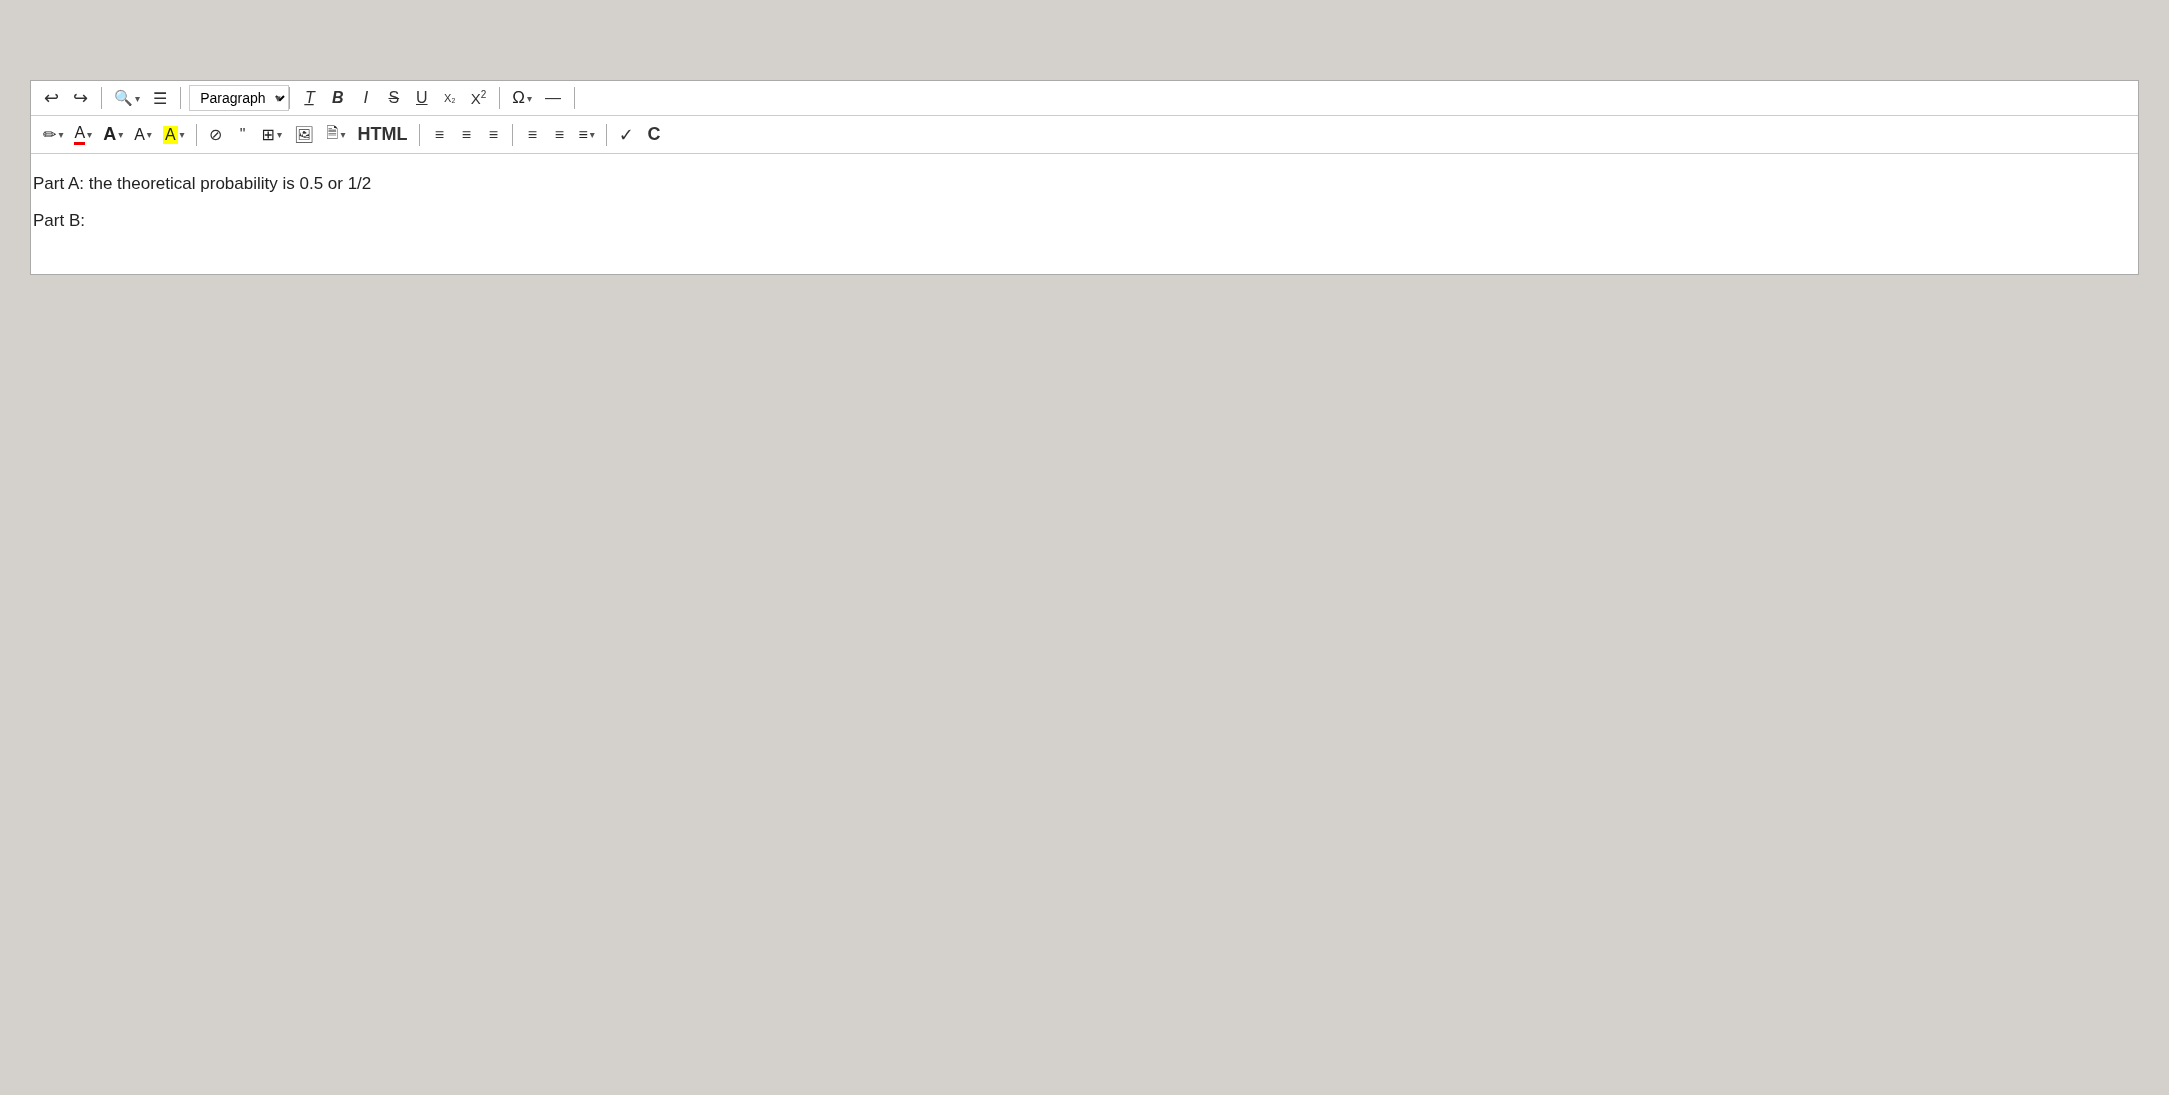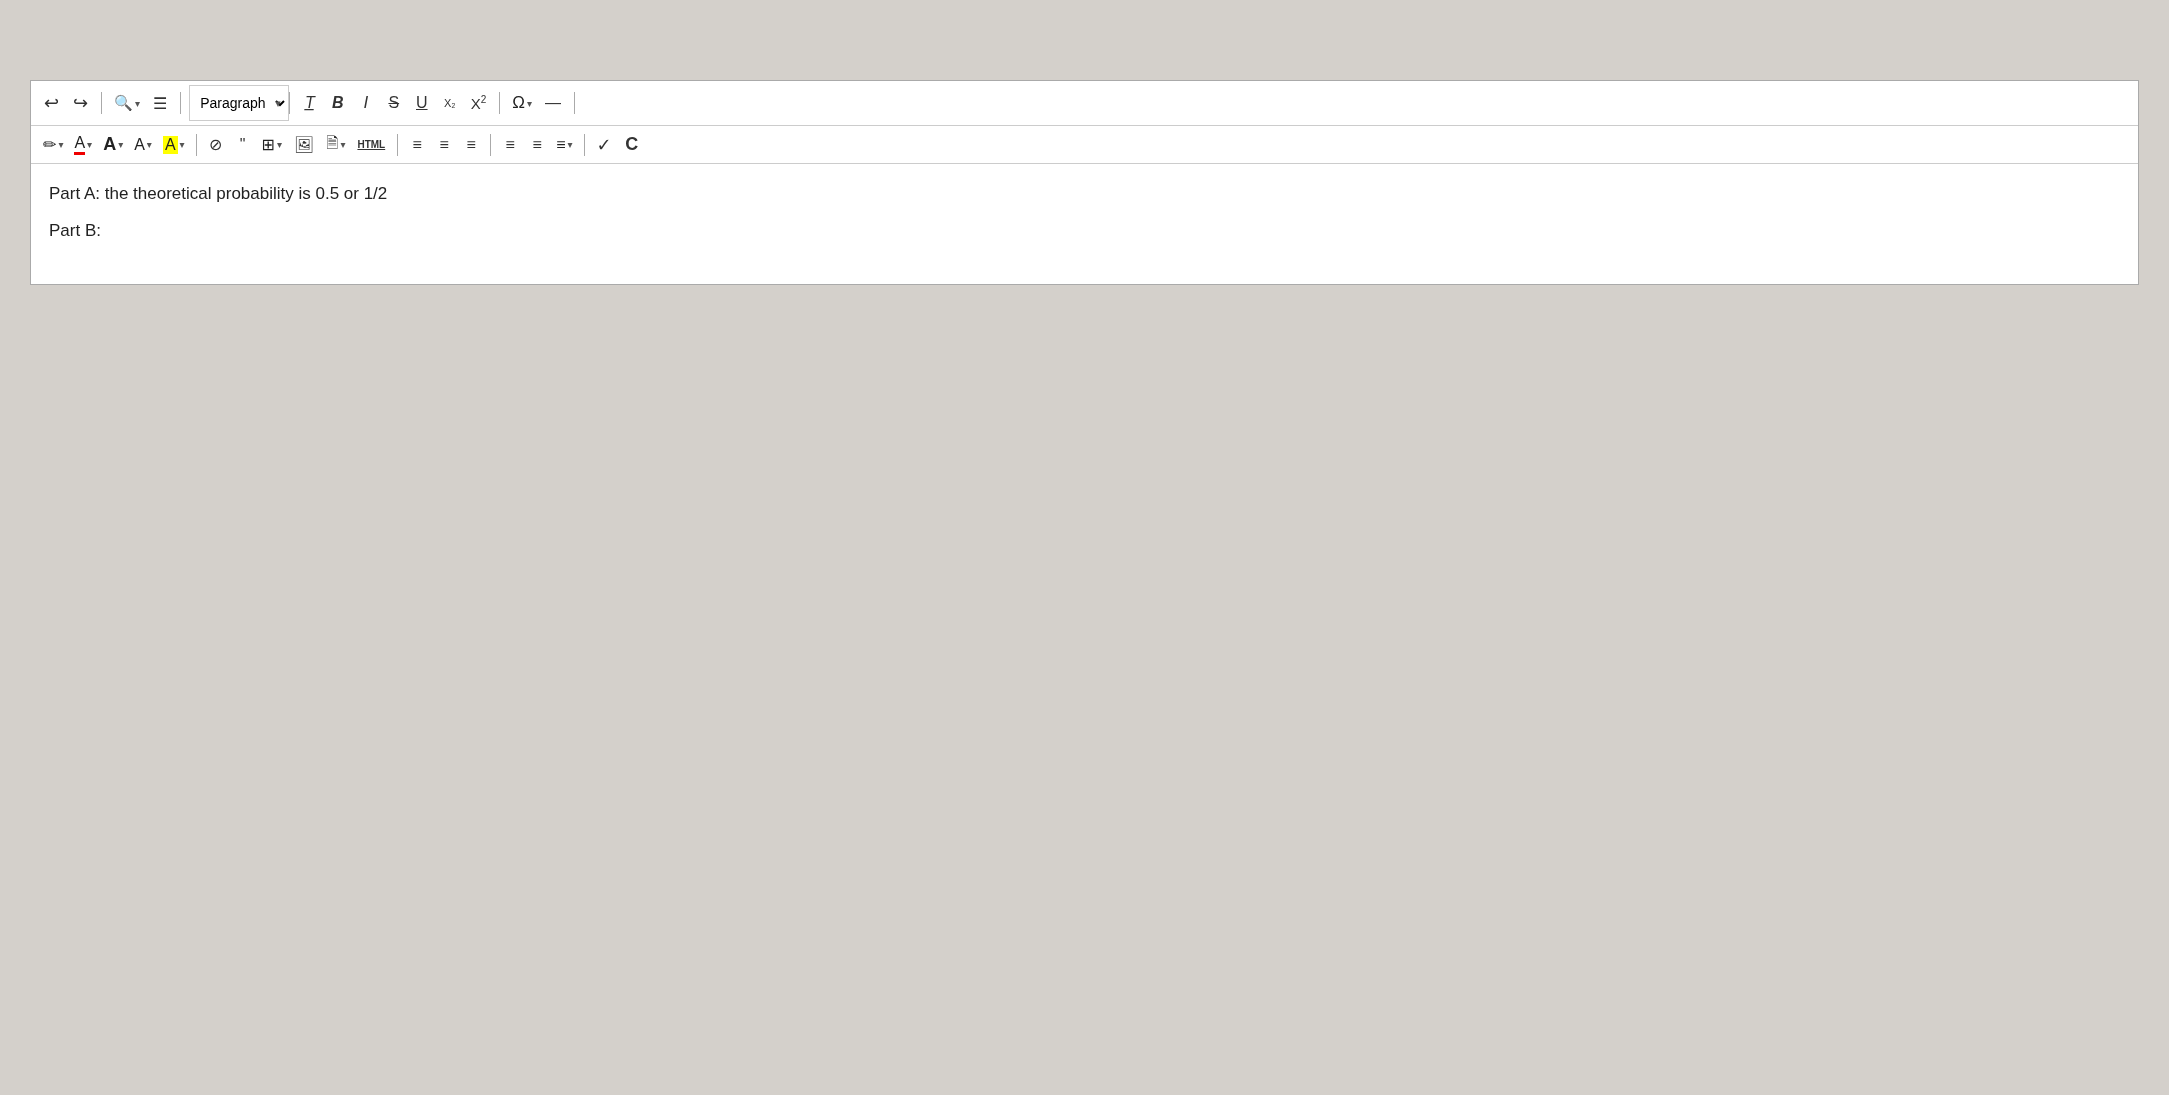--- a/index.html
+++ b/index.html
@@ -90,35 +90,35 @@
 
     .arrow-down {
       font-size: 10px;
       color: #555;
     }
 
     .paragraph-select {
       border: 1px solid #ccc;
       padding: 2px 6px;
       font-size: 14px;
-      height: 36px;
+      height: 26px;
       background: #fff;
       cursor: pointer;
       min-width: 100px;
     }
 
     .tb-bold { font-weight: bold; font-style: italic; font-size: 16px; }
     .tb-italic { font-style: italic; font-size: 17px; }
     .tb-strike { text-decoration: line-through; font-size: 16px; }
     .tb-underline { text-decoration: underline; font-size: 16px; }
 
     .tb-sub { font-size: 11px; }
 
     .editor-content {
-      padding: 16px 18px;
+      padding: 16px 2px;
       min-height: 120px;
       font-size: 17px;
       line-height: 1.6;
     }
 
     .editor-content p {
       margin-bottom: 10px;
     }
 
     .undo-redo {
@@ -255,21 +255,21 @@
     <button class="tb-btn" title="Image">
       <span style="font-size:16px;">🖼</span>
     </button>
 
     <div class="tb-btn-with-arrow" title="Media">
       <span style="font-size:15px;">🗎</span>
       <span class="arrow-down">▾</span>
     </div>
 
     <button class="tb-btn" title="HTML Source">
-      <span style="font-size:10px; font-weight:bold;text-decoration:underline;">HTML</span>
+      <span style="font-size:18px; font-weight:bold;">HTML</span>
     </button>
 
     <div class="toolbar-separator"></div>
 
     <button class="tb-btn" title="Bullet List">
       <span style="font-size:16px;">≡</span>
     </button>
 
     <button class="tb-btn" title="Ordered List">
       <span style="font-size:16px;">≡</span>

